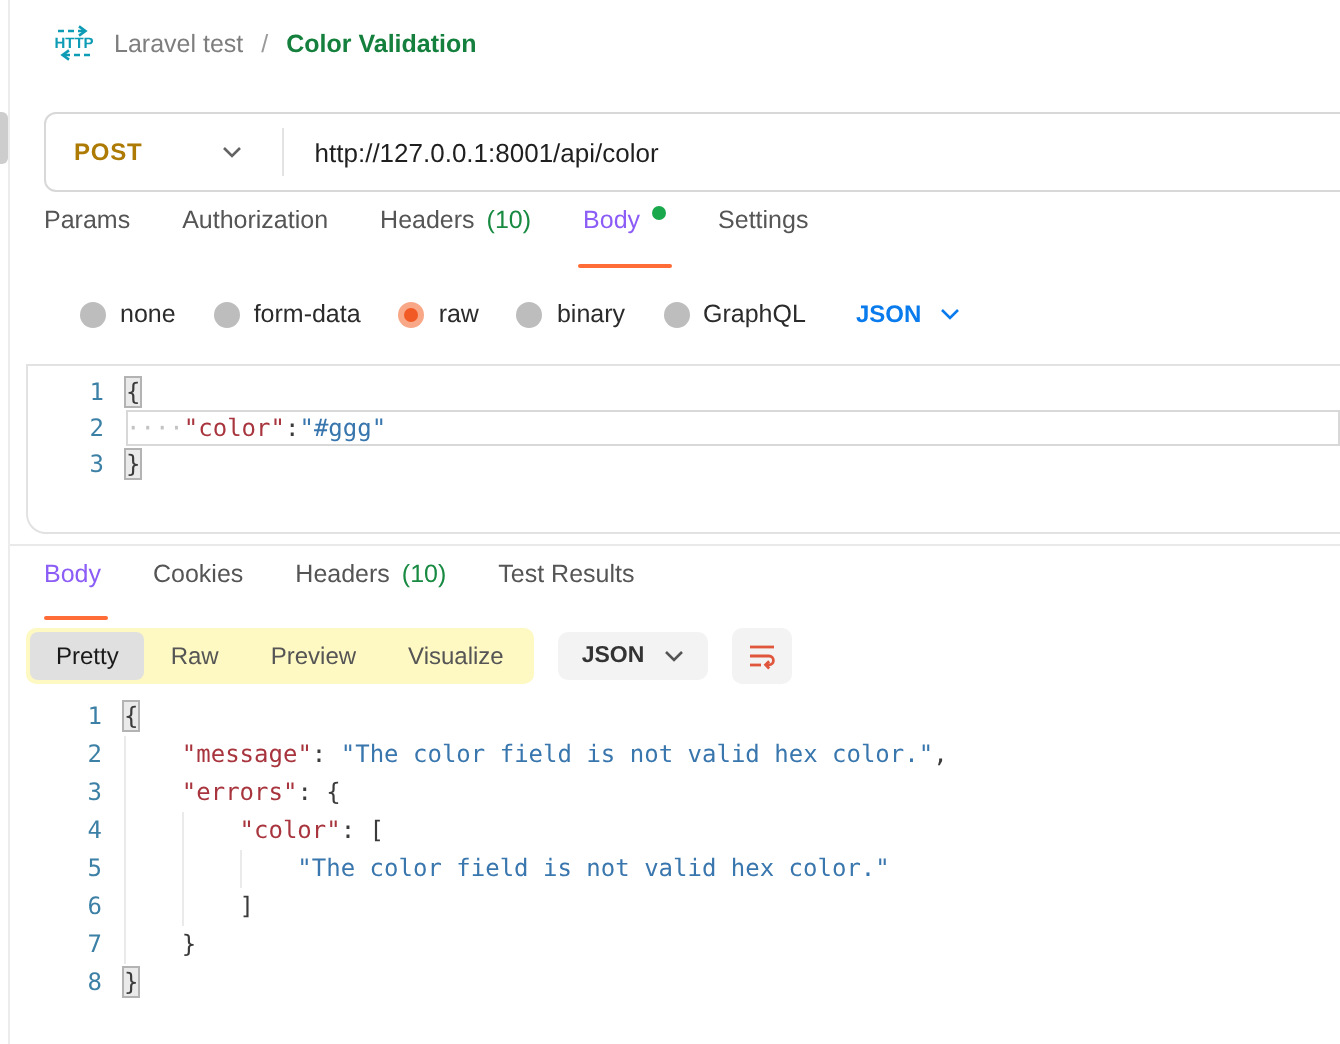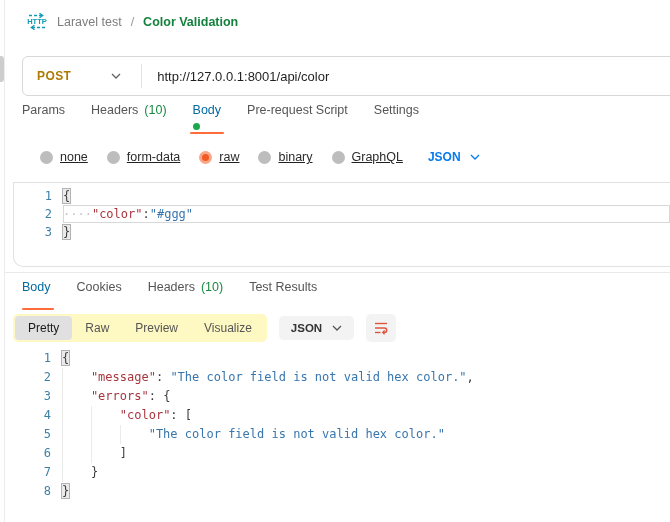--- a/index.html
+++ b/index.html
@@ -31,21 +31,21 @@
   .method-label { font-weight: 700; font-size: 12px; letter-spacing: .4px; color: var(--post); }
   .bar-divider { width: 1px; height: 24px; background: #E3E3E3; }
   .url-field { flex: 1; padding: 0 15px; font-size: 13px; color: #1F1F1F; }
 
   .tabs-row { position: absolute; display: flex; align-items: stretch; height: 31px; }
   #request-tabs { left: 22px; top: 103px; }
   #response-tabs { left: 22px; top: 280px; height: 30px; }
   .tab { position: relative; display: flex; align-items: flex-start; gap: 6px;
     font-size: 12.5px; color: #555; padding: 0 13px; cursor: pointer; white-space: nowrap; }
   .tab:first-child { padding-left: 0; }
-  .tab.active { color: #0369a1; flex-direction: column; }
+  .tab.active { color: #8b5cf6; }
   .tab .count { color: var(--green-count); }
   .tab .dot { width: 7px; height: 7px; border-radius: 50%; background: var(--green-dot); }
   .tab .underline { position: absolute; bottom: 0; left: 10px; right: 10px; height: 2px;
     background: var(--accent); border-radius: 1px; }
   .tab:first-child .underline { left: 0; }
 
   .body-type-row { position: absolute; left: 40px; top: 146px; display: flex;
     align-items: center; gap: 19px; height: 22px; font-size: 12.5px; }
   .radio-option { display: flex; align-items: center; gap: 7px; cursor: pointer;
     color: #2B2B2B; white-space: nowrap; }
@@ -126,38 +126,38 @@
   </div>
   <div class="bar-divider"></div>
   <div class="url-field">http://127.0.0.1:8001/api/color</div>
 </div>
 
 <div class="tabs-row" id="request-tabs">
     <div class="tab">
       <span class="tab-label">Params</span>
     </div>
     <div class="tab">
+      <span class="tab-label">Authorization</span>
+    </div>
+    <div class="tab">
       <span class="tab-label">Headers</span>
       <span class="count">(10)</span>
     </div>
     <div class="tab active">
       <span class="tab-label">Body</span>
       <span class="dot"></span>
       <span class="underline"></span>
     </div>
     <div class="tab">
-      <span class="tab-label">Pre-request Script</span>
-    </div>
-    <div class="tab">
       <span class="tab-label">Settings</span>
     </div>
   </div>
 
 <div class="body-type-row">
-  <span id="body-type-options" style="display:flex;align-items:center;gap:19px;text-decoration:underline;">
+  <span id="body-type-options" style="display:flex;align-items:center;gap:19px;">
       <span class="radio-option">
         <span class="radio-circle"></span>
         <span>none</span>
       </span>
       <span class="radio-option">
         <span class="radio-circle"></span>
         <span>form-data</span>
       </span>
       <span class="radio-option selected">
         <span class="radio-circle"></span>

